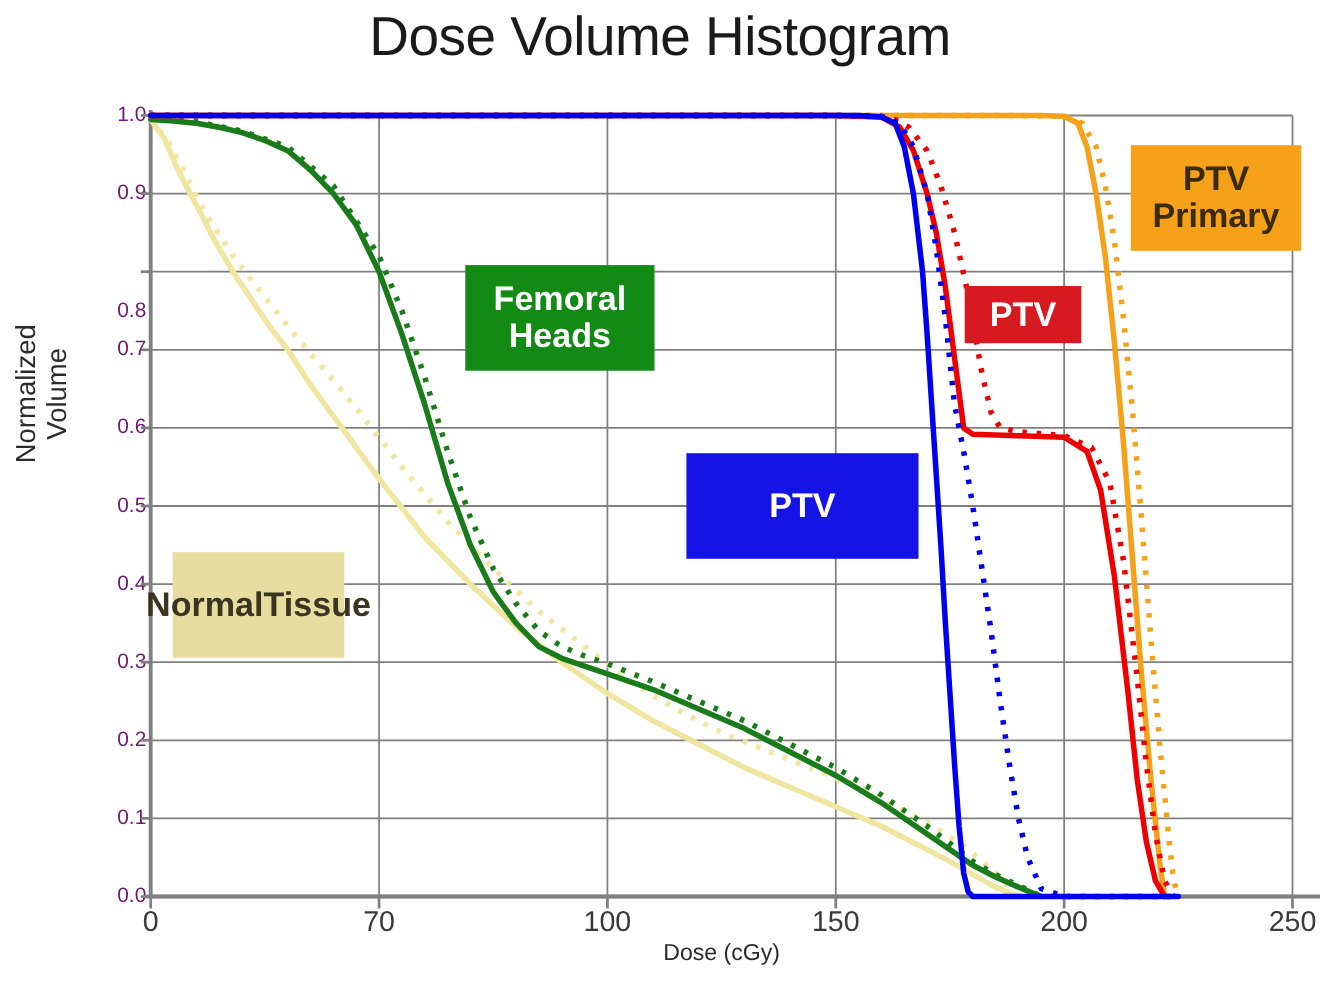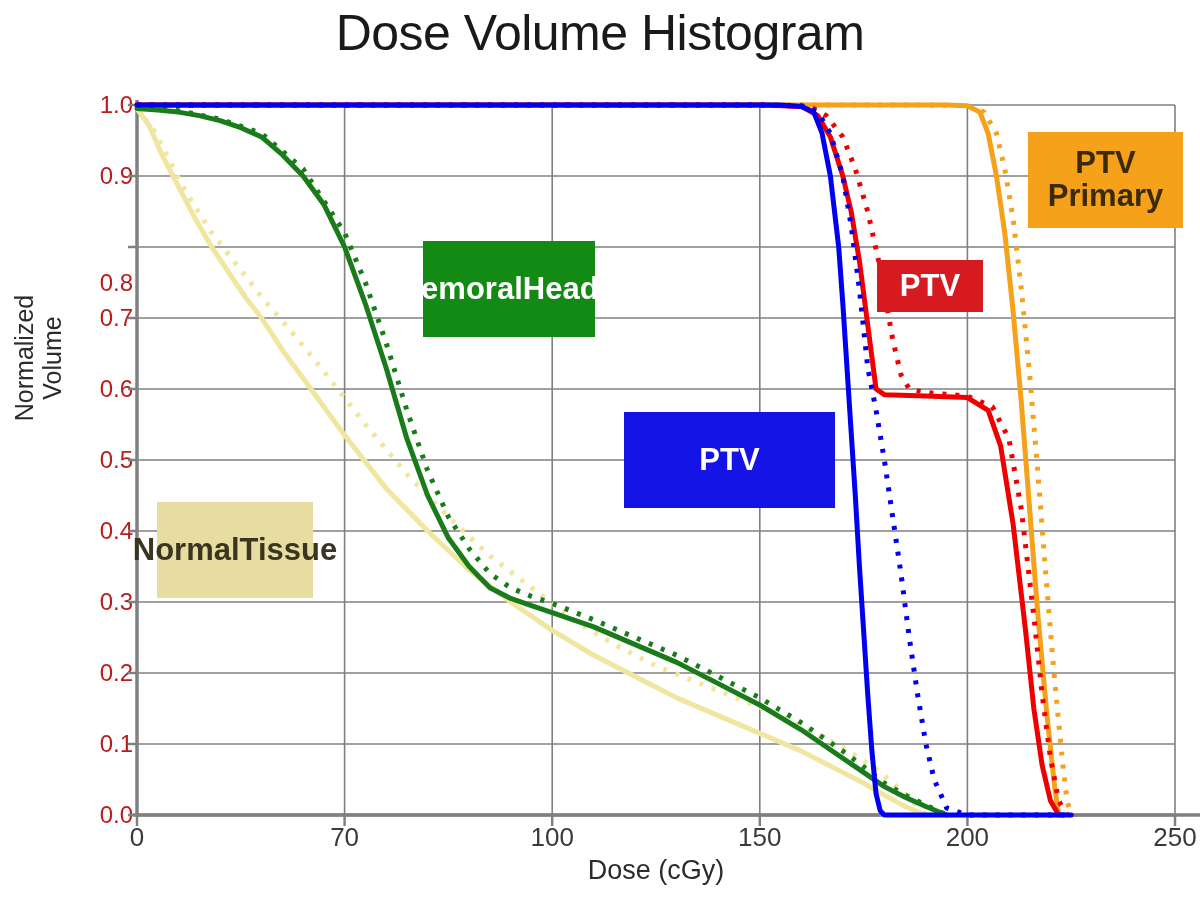--- a/index.html
+++ b/index.html
@@ -49,31 +49,31 @@
     line-height: 1.12;
   }
   #ylabel .yl-line { display: block; }
 
   #xlabel {
     position: absolute;
     left: 137px;
     top: 855px;
     width: 1038px;
     text-align: center;
-    font-size: 27px;
+    font-size: 21px;
     color: #2b2b2b;
   }
 
   .ytick-label {
     position: absolute;
     right: 0;
     width: 70px;
     text-align: right;
-    font-size: 24px;
-    color: #b91c1c;
+    font-size: 19px;
+    color: #701a75;
     transform: translateY(-50%);
   }
   #ytick-wrap {
     position: absolute;
     left: 55px;
     top: 0;
     width: 78px;
     height: 902px;
   }
 
@@ -184,21 +184,21 @@
         <polyline points="137.00,105.00 303.08,105.00 469.16,105.00 635.24,105.00 801.32,105.00 925.88,105.00 967.40,105.71 984.01,112.10 996.46,133.40 1004.77,168.90 1013.07,218.60 1021.38,289.60 1029.68,374.80 1037.98,474.20 1046.29,580.70 1054.59,680.10 1062.90,765.30 1067.05,800.80 1071.20,815.00" fill="none" stroke="#f5a11a" stroke-width="5" stroke-linecap="butt" stroke-linejoin="round" stroke-dasharray="4 9"></polyline>
         <polyline points="137.00,105.00 303.08,105.00 469.16,105.00 635.24,105.00 801.32,105.00 884.36,105.00 946.64,105.00 967.40,105.71 979.86,112.10 988.16,133.40 996.46,176.00 1004.77,232.80 1013.07,310.90 1021.38,403.20 1029.68,509.70 1037.98,616.20 1046.29,708.50 1054.59,786.60 1058.74,815.00" fill="none" stroke="#f5a11a" stroke-width="5" stroke-linecap="round" stroke-linejoin="round"></polyline>
         <polyline points="137.00,105.00 303.08,105.00 469.16,105.00 635.24,105.00 759.80,105.00 809.62,106.42 826.23,115.65 842.84,136.95 855.30,168.90 867.75,211.50 880.21,268.30 892.66,339.30 900.97,374.80 909.27,389.00 925.88,392.55 967.40,396.10 992.31,406.75 1008.92,438.70 1021.38,509.70 1033.83,616.20 1042.14,694.30 1050.44,758.20 1058.74,800.80 1067.05,815.00" fill="none" stroke="#ee0000" stroke-width="5" stroke-linecap="butt" stroke-linejoin="round" stroke-dasharray="4 9"></polyline>
         <polyline points="137.00,105.00 303.08,105.00 469.16,105.00 635.24,105.00 759.80,105.00 801.32,106.42 817.93,115.65 830.38,136.95 842.84,176.00 851.14,211.50 859.45,261.20 867.75,325.10 876.06,389.00 884.36,394.68 925.88,396.10 967.40,397.52 988.16,410.30 1000.62,445.80 1013.07,523.90 1025.53,630.40 1033.83,708.50 1042.14,765.30 1050.44,800.80 1058.74,815.00" fill="none" stroke="#ee0000" stroke-width="5" stroke-linecap="round" stroke-linejoin="round"></polyline>
         <polyline points="137.00,105.00 303.08,105.00 469.16,105.00 635.24,105.00 759.80,105.00 801.32,105.71 817.93,112.10 830.38,133.40 842.84,176.00 851.14,225.70 859.45,289.60 867.75,367.70 876.06,410.30 884.36,460.00 892.66,516.80 900.97,573.60 909.27,637.50 917.58,694.30 925.88,744.00 934.18,779.50 946.64,807.90 967.40,815.00 1071.20,815.00" fill="none" stroke="#0000ee" stroke-width="5" stroke-linecap="butt" stroke-linejoin="round" stroke-dasharray="4 9"></polyline>
         <polyline points="137.00,105.00 220.04,105.00 303.08,105.00 386.12,105.00 469.16,105.00 552.20,105.00 635.24,105.00 718.28,105.00 780.56,105.00 801.32,106.42 813.78,112.10 822.08,133.40 830.38,176.00 838.69,247.00 842.84,303.80 846.99,367.70 851.14,431.60 855.30,495.50 859.45,566.50 863.60,630.40 867.75,694.30 871.90,751.10 876.06,793.70 880.21,810.74 884.36,815.00 967.40,815.00 1071.20,815.00" fill="none" stroke="#0000ee" stroke-width="5" stroke-linecap="round" stroke-linejoin="round"></polyline>
       </g>
   </svg>
 
   <div id="callout-wrap">
-      <div class="callout" style="left: 423px; top: 241px; width: 172px; height: 96px; background: rgb(19, 138, 19); color: rgb(255, 255, 255); font-size: 31px; display: flex; align-items: center; justify-content: center;">
+      <div class="callout" style="left: 423px; top: 241px; width: 172px; height: 96px; background: rgb(19, 138, 19); color: rgb(255, 255, 255); font-size: 31px; display: flex; flex-direction: column; align-items: center; justify-content: center;">
         <span>Femoral</span>
         <span>Heads</span>
       </div>
       <div class="callout" style="left: 624px; top: 412px; width: 211px; height: 96px; background: rgb(20, 20, 230); color: rgb(255, 255, 255); font-size: 31px; display: flex; flex-direction: column; align-items: center; justify-content: center;">
         <span>PTV</span>
       </div>
       <div class="callout" style="left: 877px; top: 260px; width: 106px; height: 52px; background: rgb(214, 26, 32); color: rgb(255, 255, 255); font-size: 31px; display: flex; flex-direction: column; align-items: center; justify-content: center;">
         <span>PTV</span>
       </div>
       <div class="callout" style="left: 1028px; top: 132px; width: 155px; height: 96px; background: rgb(245, 161, 26); color: rgb(58, 42, 5); font-size: 31px; display: flex; flex-direction: column; align-items: center; justify-content: center;">

